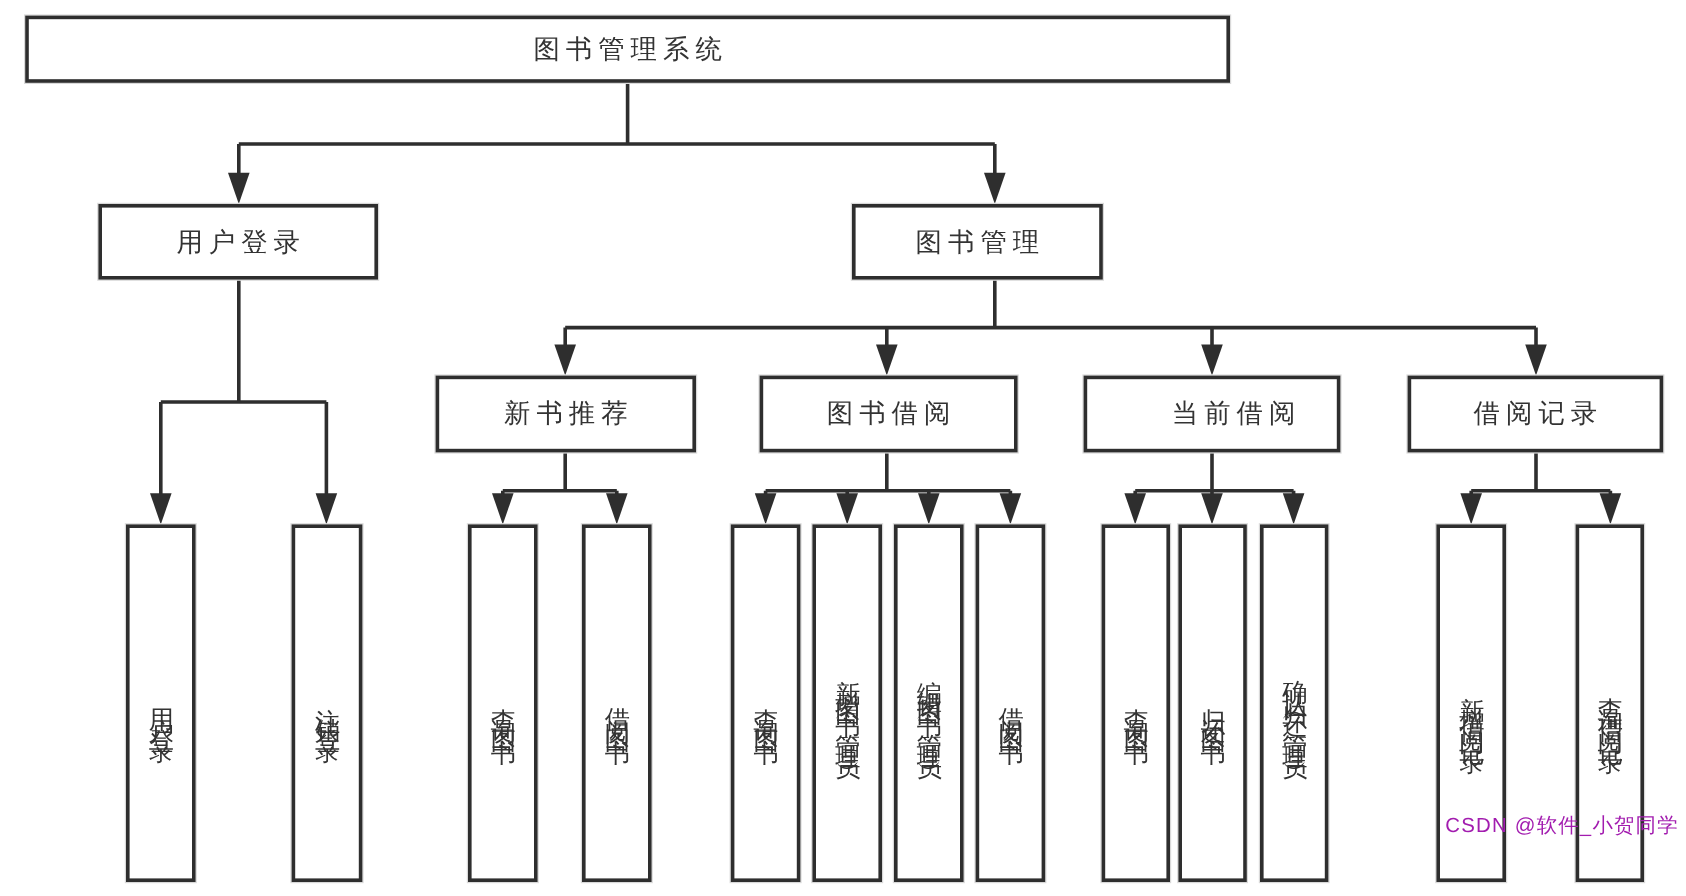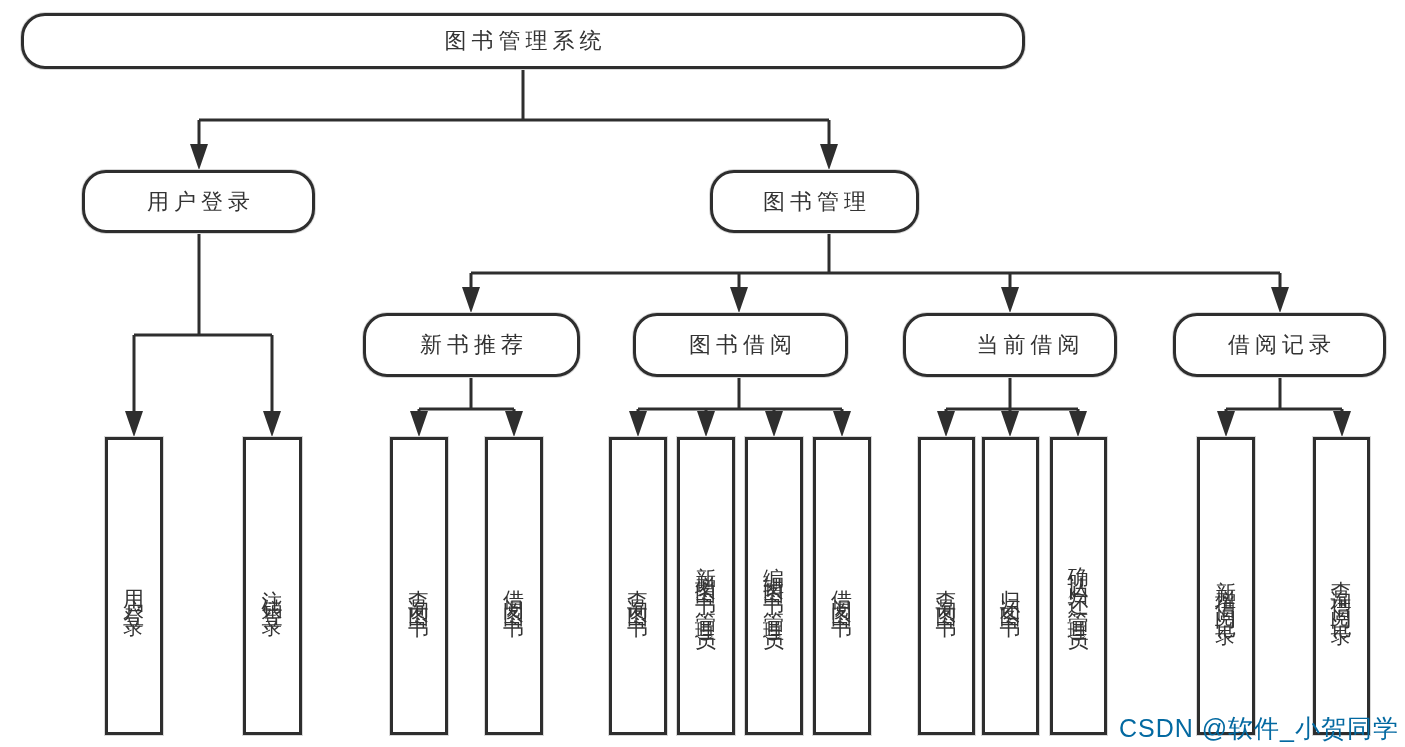--- a/index.html
+++ b/index.html
@@ -7,30 +7,30 @@
     position:relative;width:1405px;height:747px;background:#ffffff;
     font-family:"Liberation Sans","DejaVu Sans",sans-serif;overflow:hidden;
   }
   svg.connectors{position:absolute;left:0;top:0;z-index:1;}
   .node{
     position:absolute;box-sizing:border-box;background:#ffffff;
     border:3px solid #2e2e2e;box-shadow:0 0 0 1px #d9d9d9;
     display:flex;align-items:center;justify-content:center;
     color:#333333;z-index:2;
   }
-  .node.h{font-size:22px;letter-spacing:5px;white-space:nowrap;border-radius:24px;}
+  .node.h{font-size:22px;letter-spacing:5px;white-space:nowrap;}
   .node.h .lbl{margin-left:5px;}
   .node.leaf{
     writing-mode:vertical-rl;text-orientation:mixed;
     font-size:21px;letter-spacing:9px;line-height:1;
   }
   .node.leaf .lbl{margin-top:9px;}
   .watermark{
-    position:absolute;right:6px;top:712px;z-index:3;
-    font-size:25px;letter-spacing:1px;color:#0369a1;white-space:nowrap;
+    position:absolute;right:6px;top:676px;z-index:3;
+    font-size:17px;letter-spacing:1px;color:#a21caf;white-space:nowrap;
   }
 </style>
 </head>
 <body>
 
 <div class="stage">
   <svg class="connectors" width="1405" height="747" viewBox="0 0 1405 747">
       <path d="M523 69L523 120M199 120L829 120M199 120L199 154M829 120L829 154M199 233L199 335M134 335L272 335M134 335L134 421M272 335L272 421M829 233L829 273M471 273L1280 273M471 273L471 297M739 273L739 297M1010 273L1010 297M1280 273L1280 297M471 377L471 409M419 409L514 409M419 409L419 421M514 409L514 421M739 377L739 409M638 409L842 409M638 409L638 421M706 409L706 421M774 409L774 421M842 409L842 421M1010 377L1010 409M946 409L1078 409M946 409L946 421M1010 409L1010 421M1078 409L1078 421M1280 377L1280 409M1226 409L1342 409M1226 409L1226 421M1342 409L1342 421" fill="none" stroke="#2e2e2e" stroke-width="3"></path>
       <polygon points="190,144 208,144 199,170" fill="#2e2e2e"></polygon>
       <polygon points="820,144 838,144 829,170" fill="#2e2e2e"></polygon>

